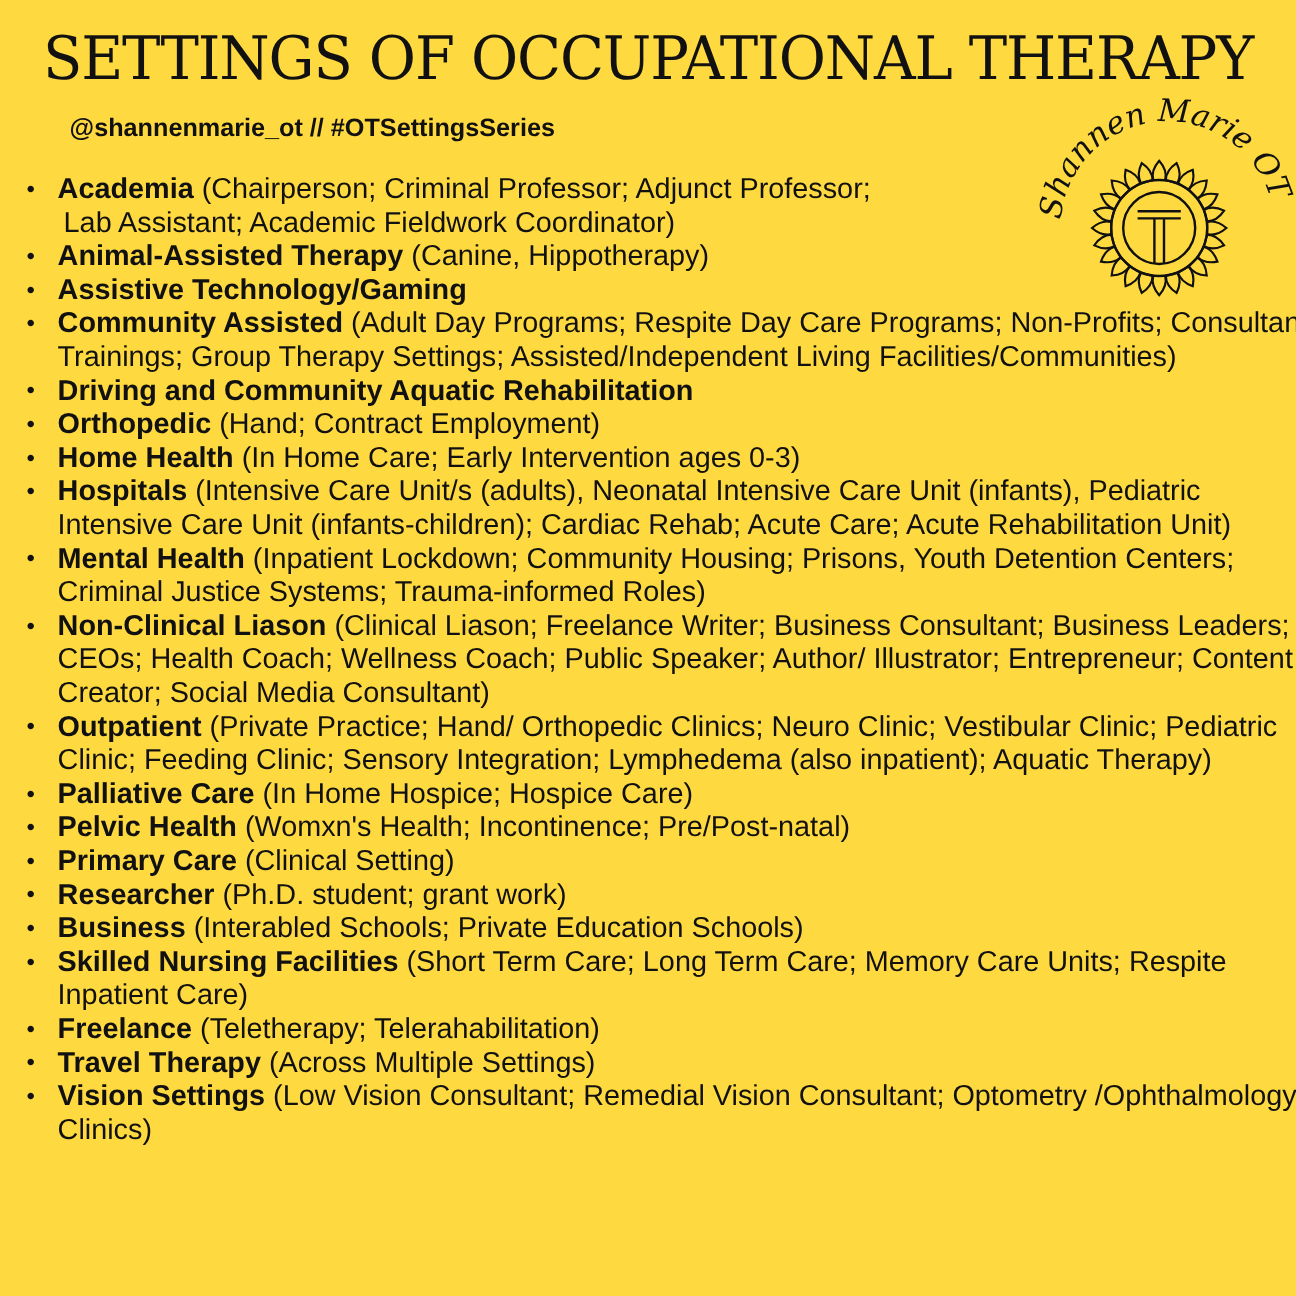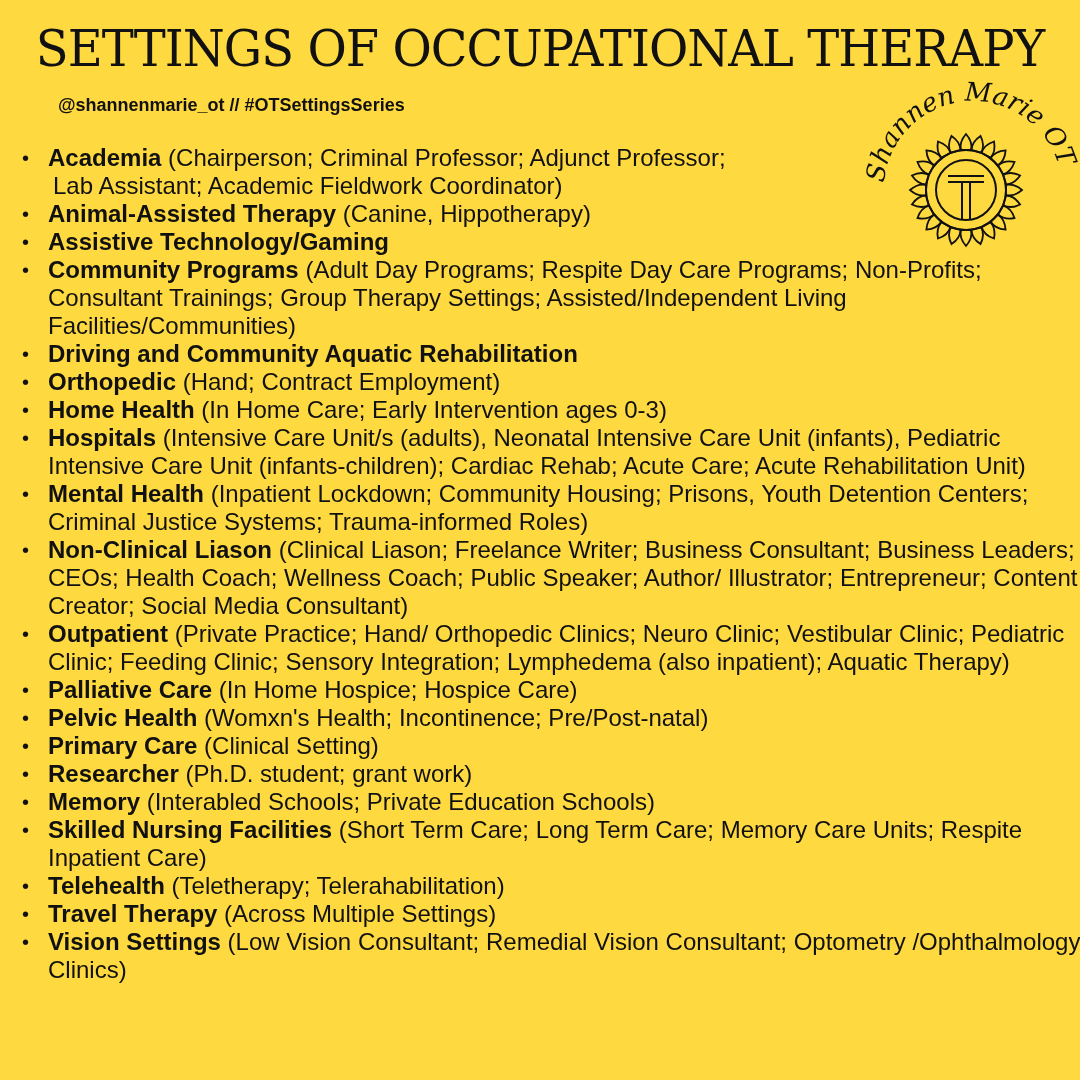--- a/index.html
+++ b/index.html
@@ -1,19 +1,19 @@
 <!DOCTYPE html>
 <html><head>
 <meta charset="utf-8">
 <style>
   html, body { margin:0; padding:0; }
   body { width:1080px; height:1080px; background:#FFD940; position:relative; overflow:hidden; color:#111; }
   .title { position:absolute; left:0; top:20px; width:1080px; text-align:center;
     font-family:"DejaVu Serif", serif; font-size:50px; letter-spacing:-1px; color:#111; margin:0; font-weight:normal; transform:scaleX(0.96); }
-  .handle { position:absolute; left:58px; top:95px; font-family:"Liberation Sans", sans-serif; font-weight:bold; font-size:18px; }
+  .handle { position:absolute; left:58px; top:95px; font-family:"Liberation Sans", sans-serif; font-weight:bold; font-size:21px; }
   .logo { position:absolute; left:862px; top:78px; width:218px; height:170px; }
   ul.list { position:absolute; left:20px; top:144px; width:1050px; margin:0; padding:0 0 0 28px;
     font-family:"Liberation Sans", sans-serif; font-size:24px; line-height:28px; list-style:none; }
   ul.list li { position:relative; }
   ul.list li::before { content:"•"; position:absolute; left:-26px; top:0; font-size:20px; }
   ul.list li b { font-weight:bold;margin-top:21px; }
   .indent { padding-left:5px; }
 </style>
 </head>
 <body>
@@ -64,30 +64,30 @@
         <path d="M0,-56 Q7,-48 5,-40 L-5,-40 Q-7,-48 0,-56 Z" transform="rotate(330)"></path>
         <path d="M0,-56 Q7,-48 5,-40 L-5,-40 Q-7,-48 0,-56 Z" transform="rotate(345)"></path>
       </g>
   </svg>
 </div>
 
 <ul class="list">
     <li><b>Academia</b><span> (Chairperson; Criminal Professor; Adjunct Professor;</span><div class="indent">Lab Assistant; Academic Fieldwork Coordinator)</div></li>
     <li><b>Animal-Assisted Therapy</b><span> (Canine, Hippotherapy)</span></li>
     <li><b>Assistive Technology/Gaming</b><span></span></li>
-    <li><b>Community Programs</b><span> (Adult Day Programs; Respite Day Care Programs; Non-Profits; Consultant Trainings; Group Therapy Settings; Assisted/Independent Living Facilities/Communities)</span></li>
+    <li><b>Community Assisted</b><span> (Adult Day Programs; Respite Day Care Programs; Non-Profits; Consultant Trainings; Group Therapy Settings; Assisted/Independent Living Facilities/Communities)</span></li>
     <li><b>Driving and Community Aquatic Rehabilitation</b><span></span></li>
     <li><b>Orthopedic</b><span> (Hand; Contract Employment)</span></li>
     <li><b>Home Health</b><span> (In Home Care; Early Intervention ages 0-3)</span></li>
     <li><b>Hospitals</b><span> (Intensive Care Unit/s (adults), Neonatal Intensive Care Unit (infants), Pediatric Intensive Care Unit (infants-children); Cardiac Rehab; Acute Care; Acute Rehabilitation Unit)</span></li>
     <li><b>Mental Health</b><span> (Inpatient Lockdown; Community Housing; Prisons, Youth Detention Centers; Criminal Justice Systems; Trauma-informed Roles)</span></li>
     <li><b>Non-Clinical Liason</b><span> (Clinical Liason; Freelance Writer; Business Consultant; Business Leaders; CEOs; Health Coach; Wellness Coach; Public Speaker; Author/ Illustrator; Entrepreneur; Content Creator; Social Media Consultant)</span></li>
     <li><b>Outpatient</b><span> (Private Practice; Hand/ Orthopedic Clinics; Neuro Clinic; Vestibular Clinic; Pediatric Clinic; Feeding Clinic; Sensory Integration; Lymphedema (also inpatient); Aquatic Therapy)</span></li>
     <li><b>Palliative Care</b><span> (In Home Hospice; Hospice Care)</span></li>
     <li><b>Pelvic Health</b><span> (Womxn's Health; Incontinence; Pre/Post-natal)</span></li>
     <li><b>Primary Care</b><span> (Clinical Setting)</span></li>
     <li><b>Researcher</b><span> (Ph.D. student; grant work)</span></li>
-    <li><b>Memory</b><span> (Interabled Schools; Private Education Schools)</span></li>
+    <li><b>Business</b><span> (Interabled Schools; Private Education Schools)</span></li>
     <li><b>Skilled Nursing Facilities</b><span> (Short Term Care; Long Term Care; Memory Care Units; Respite Inpatient Care)</span></li>
-    <li><b>Telehealth</b><span> (Teletherapy; Telerahabilitation)</span></li>
+    <li><b>Freelance</b><span> (Teletherapy; Telerahabilitation)</span></li>
     <li><b>Travel Therapy</b><span> (Across Multiple Settings)</span></li>
     <li><b>Vision Settings</b><span> (Low Vision Consultant; Remedial Vision Consultant; Optometry /Ophthalmology Clinics)</span></li>
   </ul>
 
 </body></html>

